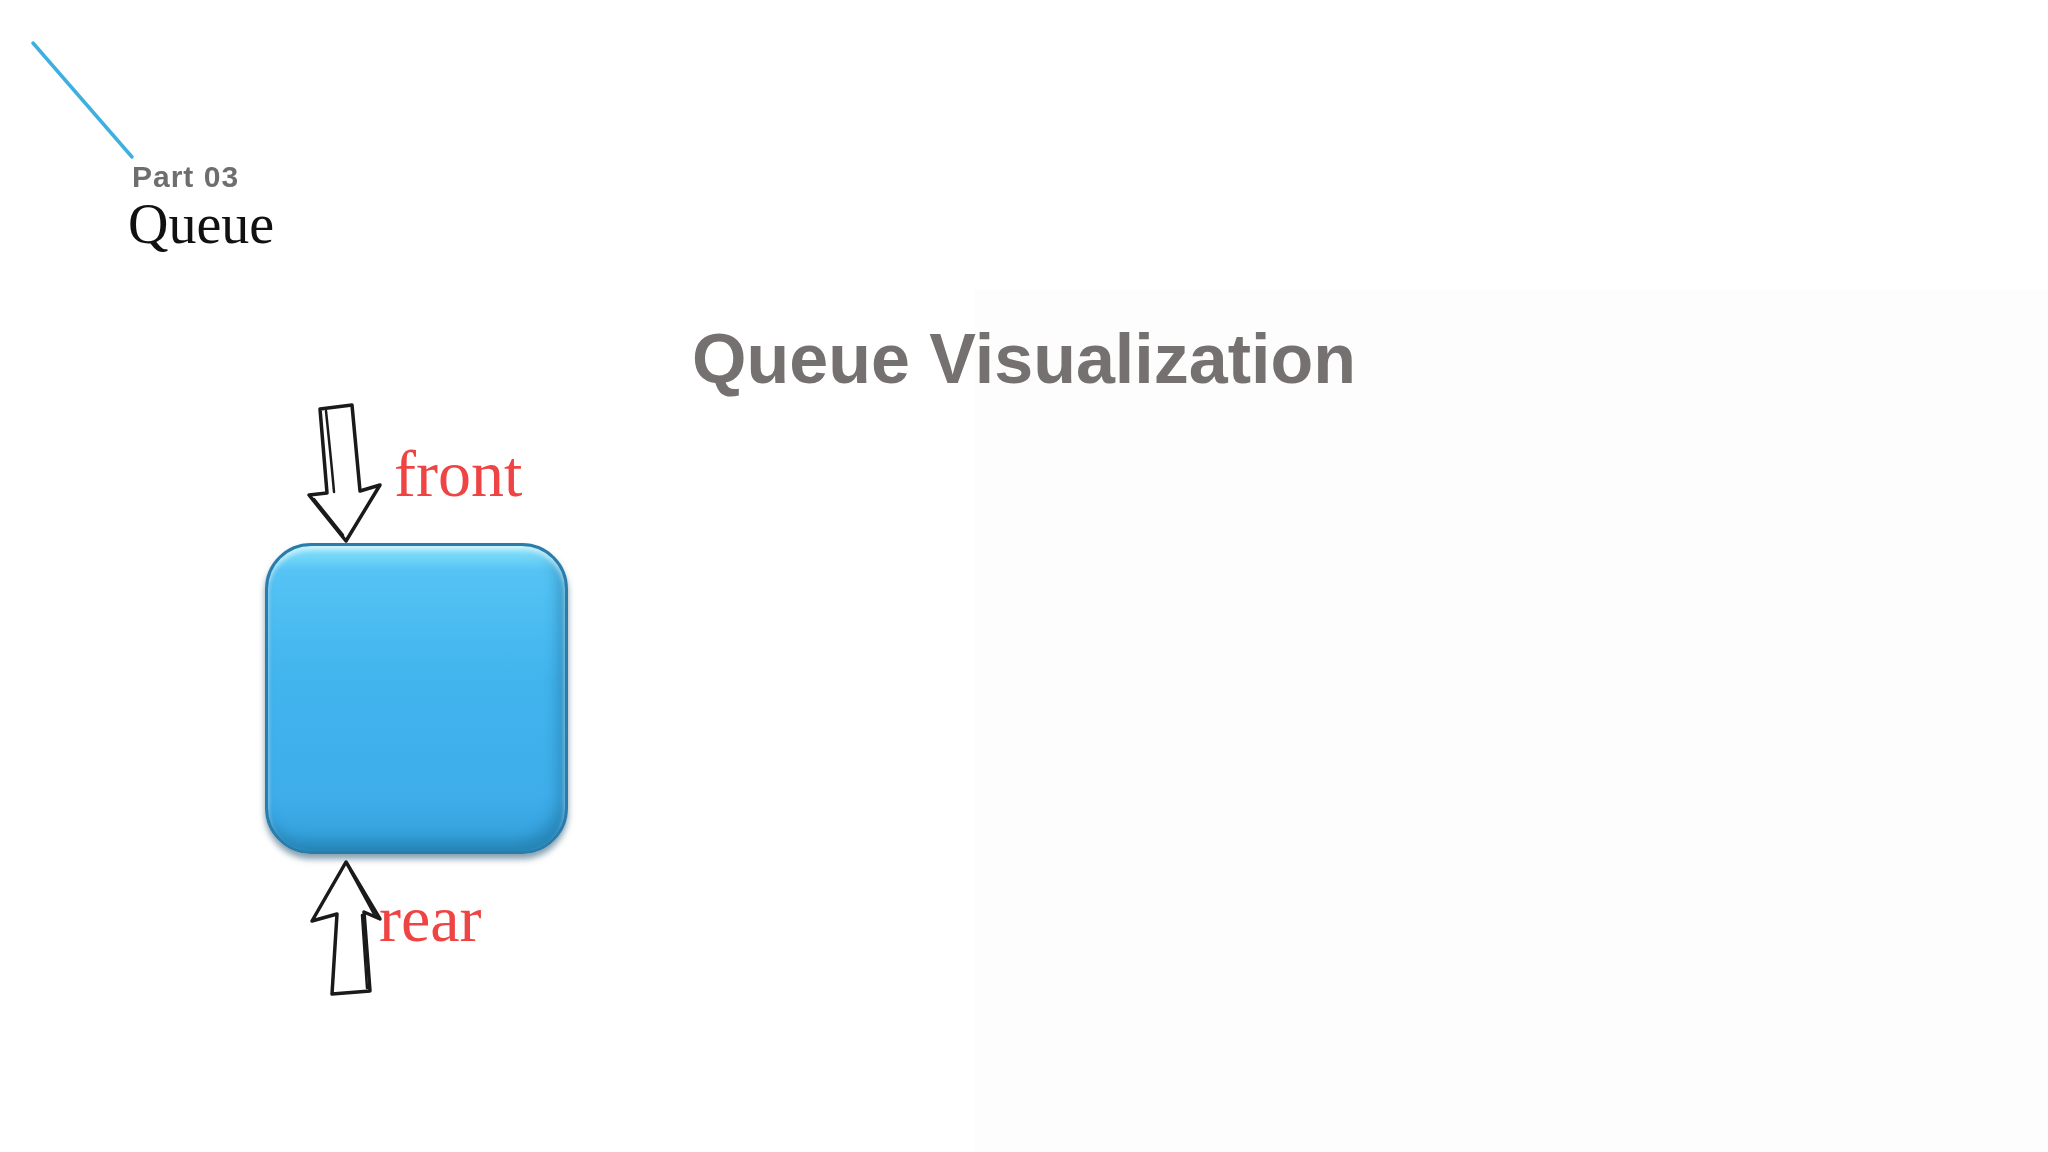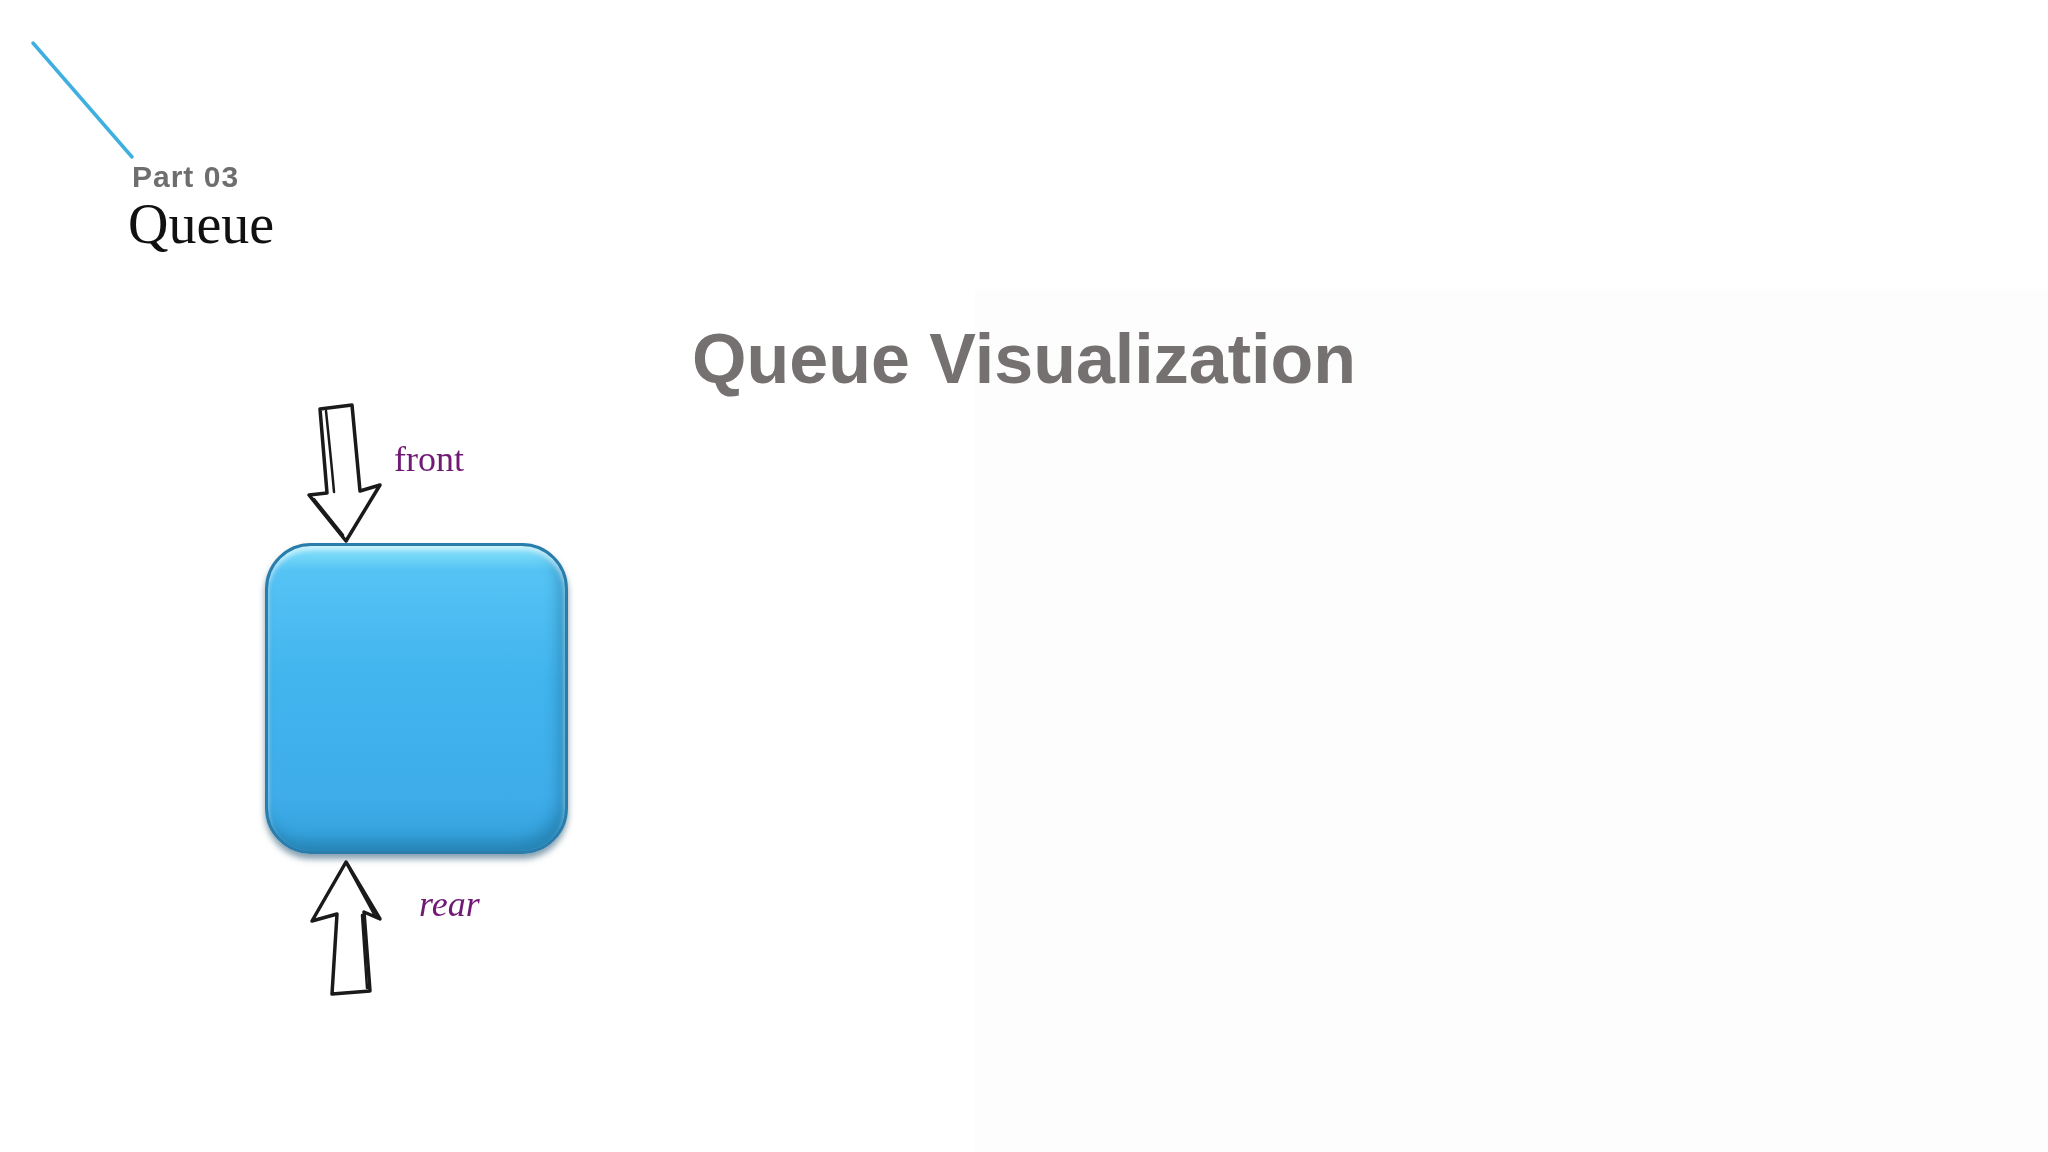--- a/index.html
+++ b/index.html
@@ -94,32 +94,31 @@
   .rear-arrow {
     position: absolute;
     left: 305px;
     top: 858px;
     width: 84px;
     height: 140px;
   }
   .hand-label {
     position: absolute;
     font-family: "Liberation Serif", serif;
-    font-size: 36px;
-    color: #701a75;
+    font-size: 66px;
+    color: #ef4444;
     line-height: 1;
   }
   .front-label {
     left: 394px;
     top: 441px;
   }
   .rear-label {
-    left: 419px;
+    left: 379px;
     top: 886px;
-    font-style: italic;
   }
   .sketch-stroke {
     fill: #ffffff;
     stroke: #1a1a1a;
     stroke-width: 3.5;
     stroke-linejoin: round;
     stroke-linecap: round;
   }
   .sketch-line {
     fill: none;

